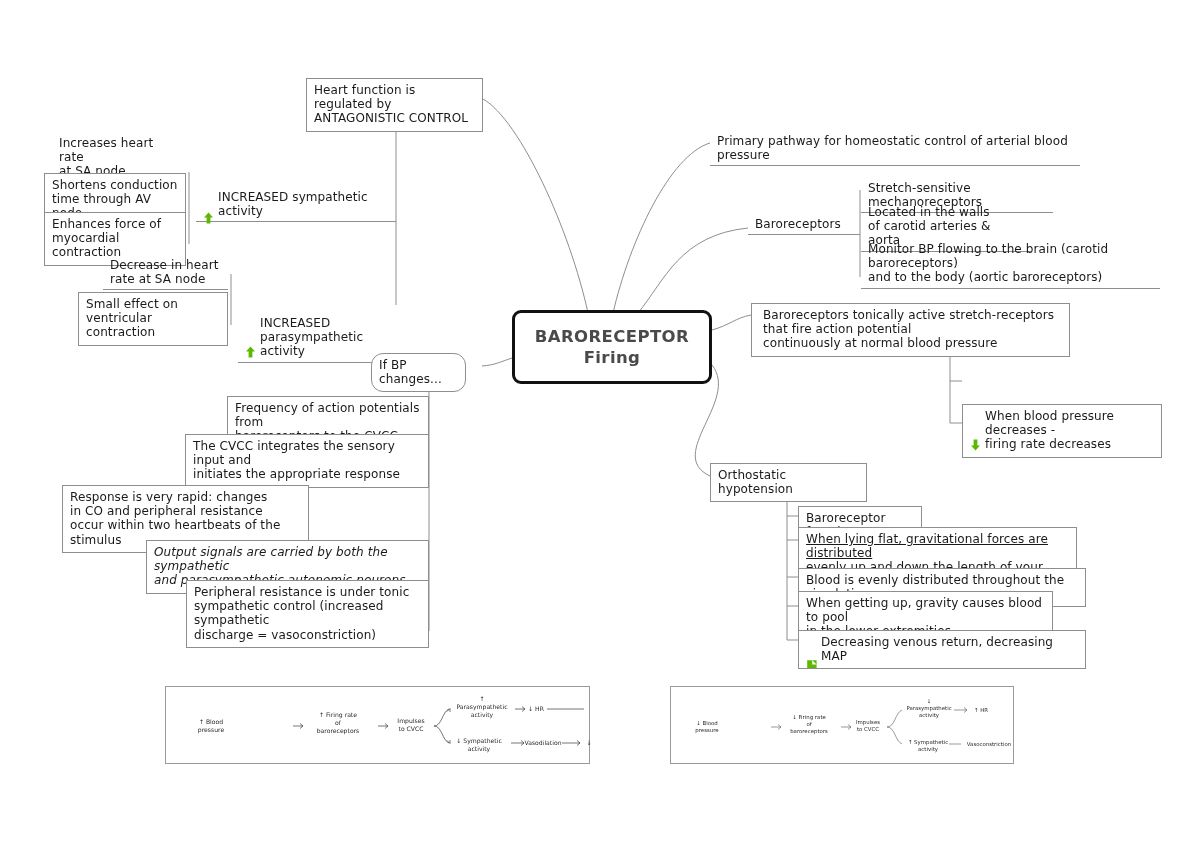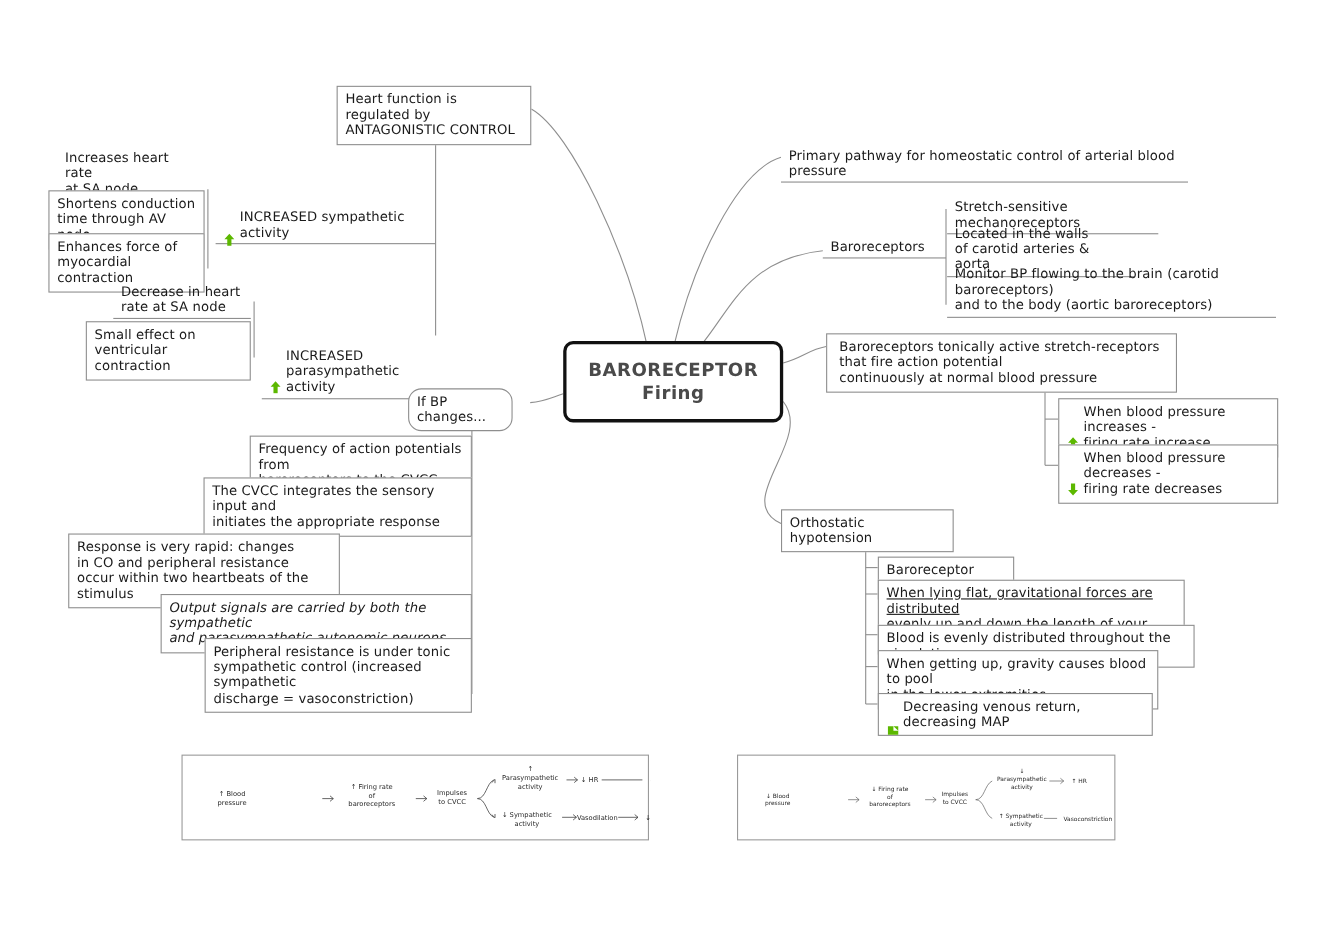--- a/index.html
+++ b/index.html
@@ -172,50 +172,41 @@
 
   <div class="node underline" style="left:861px;top:178px;width:192px;">Stretch-sensitive mechanoreceptors</div>
   <div class="node underline" style="left:861px;top:202px;width:170px;">Located in the walls
 of carotid arteries &amp; aorta</div>
   <div class="node underline" style="left:861px;top:239px;width:299px;">Monitor BP flowing to the brain (carotid baroreceptors)
 and to the body (aortic baroreceptors)</div>
 
   <div class="node boxed" style="left:751px;top:303px;width:319px;padding-left:11px;">Baroreceptors tonically active stretch-receptors that fire action potential
 continuously at normal blood pressure</div>
 
-  <div class="node boxed with-ico" style="left:962px;top:362px;width:200px;">
-    <span class="ico">
-      <svg viewBox="0 0 11 12" width="11" height="12">
-          <path d="M5.5 0.5 L10 5.5 L7.4 5.5 L7.4 11.4 L3.6 11.4 L3.6 5.5 L1 5.5 Z" fill="#5cb800"></path>
-        </svg>
-    </span>
-    <span class="txt">When blood pressure increases -
-firing rate increase</span>
-  </div>
 
   <div class="node boxed with-ico" style="left:962px;top:404px;width:200px;">
     <span class="ico">
       <svg viewBox="0 0 11 12" width="11" height="12">
           <path d="M5.5 11.5 L1 6.5 L3.6 6.5 L3.6 0.6 L7.4 0.6 L7.4 6.5 L10 6.5 Z" fill="#5cb800"></path>
         </svg>
     </span>
     <span class="txt">When blood pressure decreases -
 firing rate decreases</span>
   </div>
 
   <div class="node boxed" style="left:710px;top:463px;width:157px;">Orthostatic hypotension</div>
 
   <div class="node boxed" style="left:798px;top:506px;width:124px;">Baroreceptor function</div>
   <div class="node boxed" style="left:798px;top:527px;width:279px;text-decoration:underline;">When lying flat, gravitational forces are distributed
 evenly up and down the length of your body</div>
   <div class="node boxed" style="left:798px;top:568px;width:288px;">Blood is evenly distributed throughout the circulation</div>
   <div class="node boxed" style="left:798px;top:591px;width:255px;">When getting up, gravity causes blood to pool
 in the lower extremities</div>
 
-  <div class="node boxed with-ico" style="left:798px;top:630px;width:250px;">
+  <div class="node boxed with-ico" style="left:798px;top:630px;width:288px;">
     <span class="ico">
       <svg viewBox="0 0 12 12" width="12" height="12">
           <path d="M1.2 3.2 L6.2 3.2 L6.2 7.4 L10.6 7.4 L10.6 11 L1.2 11 Z" fill="#5cb800"></path>
           <path d="M6.2 3.2 L10.6 7.4 L10.6 3.2 Z" fill="#5cb800"></path>
         </svg>
     </span>
     <span class="txt">Decreasing venous return, decreasing MAP</span>
   </div>
 
   <div class="fc" style="left:165px;top:686px;width:425px;height:78px;">

